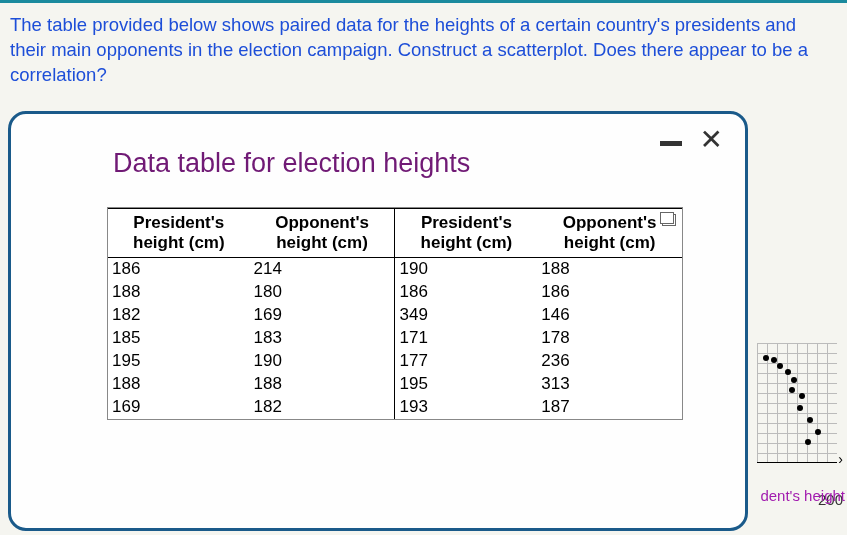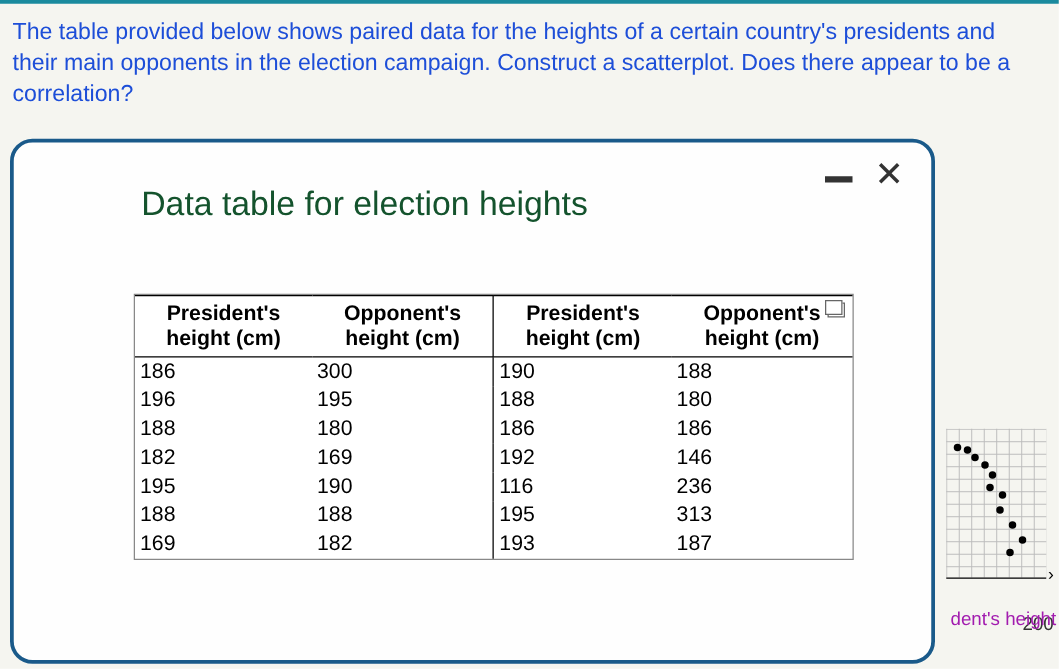--- a/index.html
+++ b/index.html
@@ -49,26 +49,26 @@
     }
     .close-icon {
       font-size: 28px;
       color: #333;
       font-weight: 300;
       line-height: 1;
       cursor: pointer;
     }
     .modal-title {
       font-size: 27px;
-      color: #14532d;
+      color: #701a75;
       margin: 16px 0 0 82px;
       font-weight: 400;
     }
     .table-wrap {
-      margin: 56px 0 0 76px;
+      margin: 28px 0 0 76px;
       width: 576px;
       border: 1px solid #888;
       background: #fff;
       position: relative;
     }
     .data-table {
       width: 100%;
       border-collapse: collapse;
       font-size: 17px;
     }
@@ -181,46 +181,46 @@
             <span>President's</span><br><span>height (cm)</span>
           </th>
           <th>
             <span>Opponent's</span><br><span>height (cm)</span>
           </th>
         </tr>
       </thead>
       <tbody>
         <tr>
             <td>186</td>
-            <td class="col-divider">300</td>
+            <td class="col-divider">214</td>
             <td>190</td>
             <td>188</td>
-          </tr>
-        <tr>
-            <td>196</td>
-            <td class="col-divider">195</td>
-            <td>188</td>
-            <td>180</td>
           </tr>
         <tr>
             <td>188</td>
             <td class="col-divider">180</td>
             <td>186</td>
             <td>186</td>
           </tr>
         <tr>
             <td>182</td>
             <td class="col-divider">169</td>
-            <td>192</td>
+            <td>349</td>
             <td>146</td>
+          </tr>
+        <tr>
+            <td>185</td>
+            <td class="col-divider">183</td>
+            <td>171</td>
+            <td>178</td>
           </tr>
         <tr>
             <td>195</td>
             <td class="col-divider">190</td>
-            <td>116</td>
+            <td>177</td>
             <td>236</td>
           </tr>
         <tr>
             <td>188</td>
             <td class="col-divider">188</td>
             <td>195</td>
             <td>313</td>
           </tr>
         <tr>
             <td>169</td>

